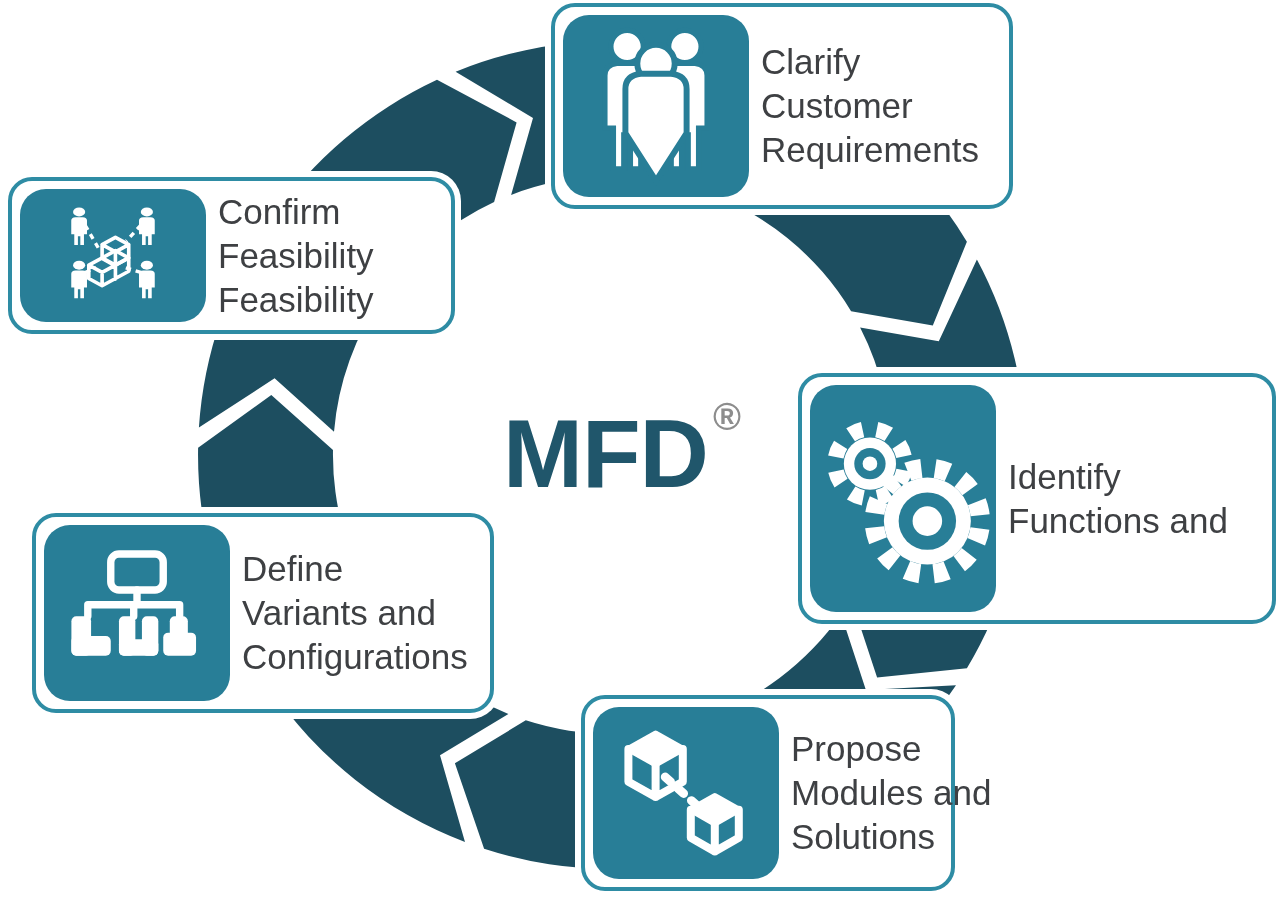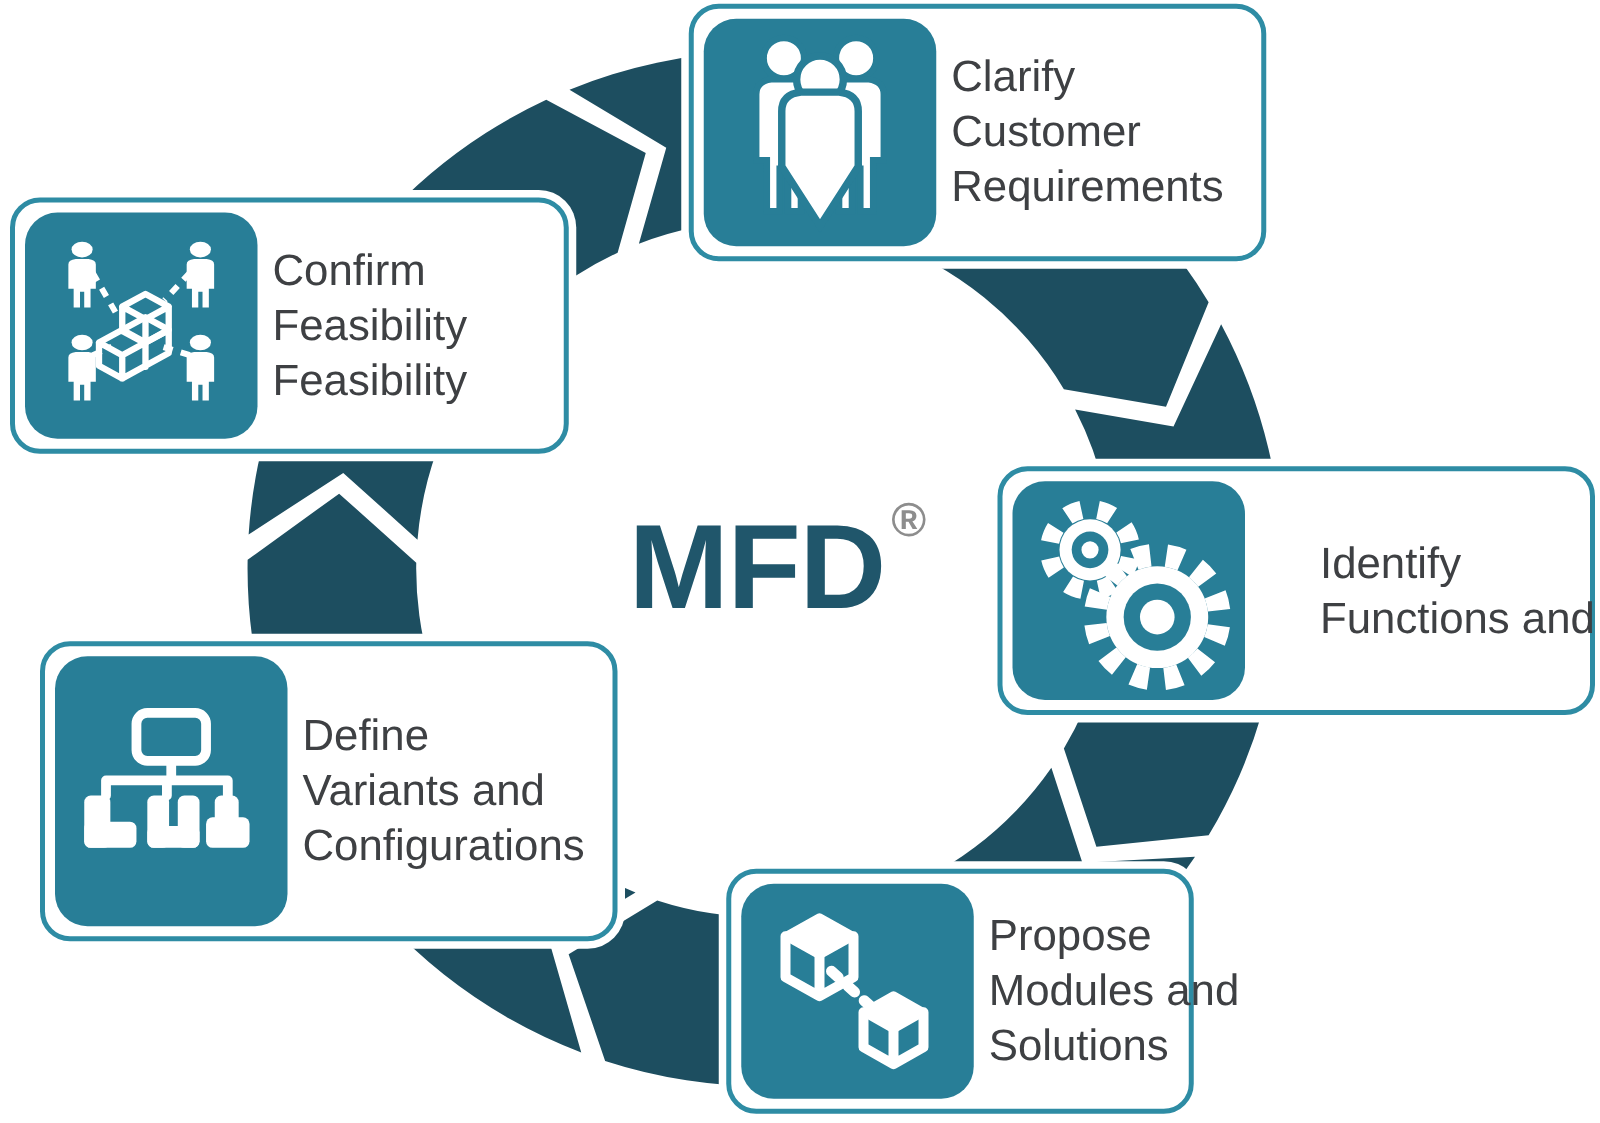--- a/index.html
+++ b/index.html
@@ -20,24 +20,24 @@
   }
   .mfd-text{font-size:96px;color:var(--logo);letter-spacing:-1px;margin-top:14px;}
   .mfd-reg{font-size:38px;color:var(--reg);margin:6px 0 0 5px;font-weight:bold;}
   .card{
     position:absolute;z-index:2;background:var(--card_bg);
     border:4.5px solid var(--border);border-radius:24px;
     box-shadow:0 0 0 6px #fff;
     display:flex;align-items:center;padding:8px;box-sizing:border-box;
   }
   .c1{left:551px;top:3px;width:462px;height:206px;}
-  .c2{left:798px;top:373px;width:478px;height:199px;gap:48px;}
+  .c2{left:798px;top:373px;width:478px;height:251px;}
   .c3{left:581px;top:695px;width:374px;height:196px;}
-  .c4{left:32px;top:513px;width:462px;height:240px;}
-  .c5{left:8px;top:158px;width:447px;height:205px;}
+  .c4{left:32px;top:513px;width:462px;height:200px;}
+  .c5{left:8px;top:177px;width:447px;height:157px;}
   .tile{
     flex:0 0 186px;align-self:stretch;background:var(--tile);
     border-radius:26px;padding:6px;box-sizing:border-box;
   }
   .tile svg{width:100%;height:100%;display:block;}
   .label{
     margin-left:12px;font-weight:normal;font-size:35px;line-height:44px;
     color:var(--text);white-space:nowrap;
   }
   .label span{display:block;}

